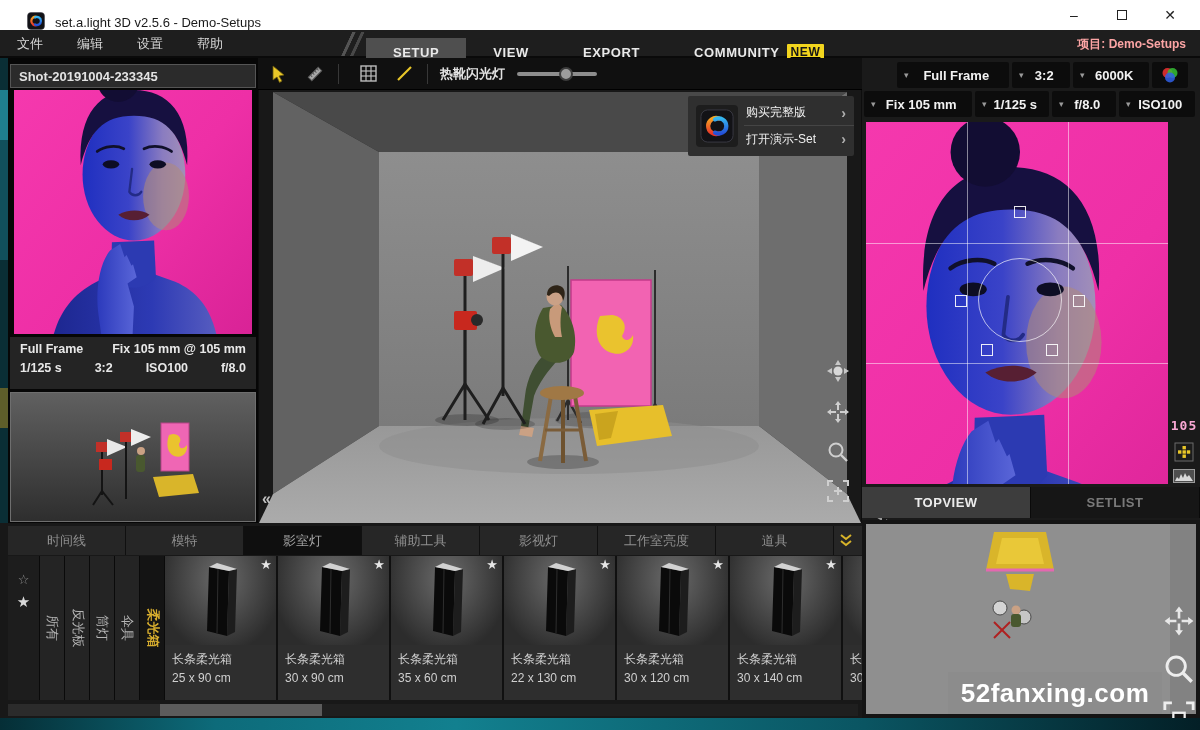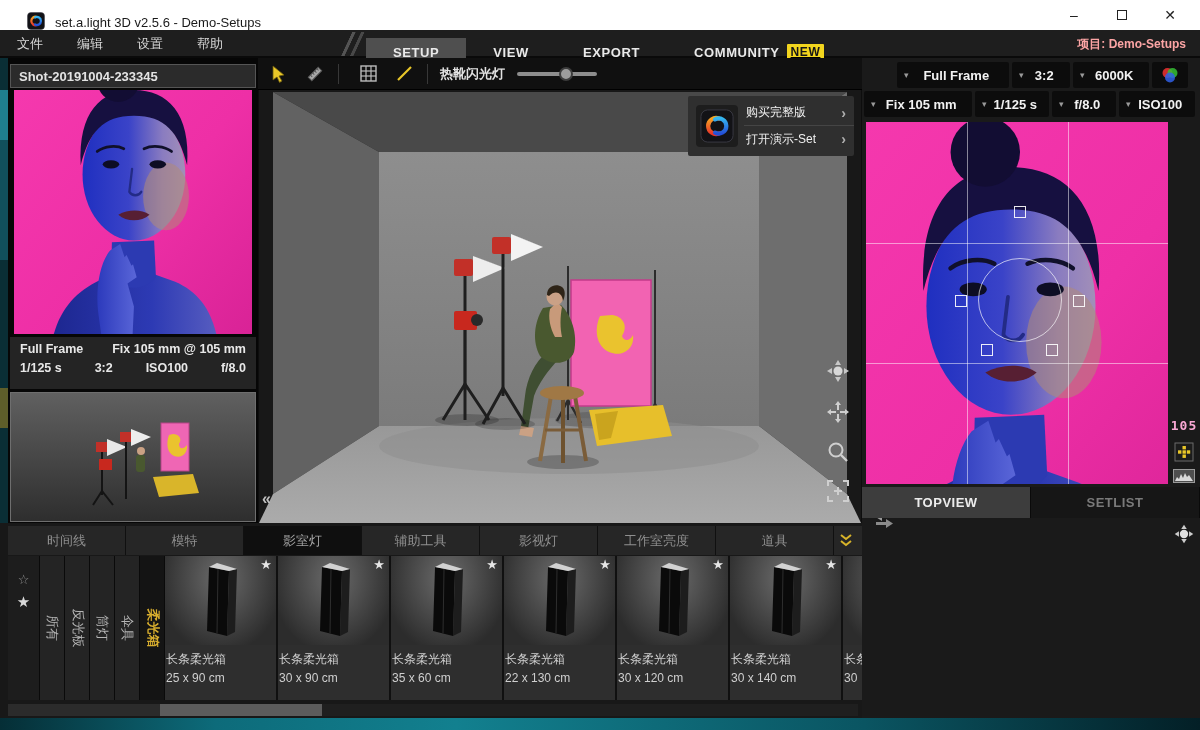--- a/index.html
+++ b/index.html
@@ -133,21 +133,21 @@
   .cat span { transform:rotate(90deg); white-space:nowrap; color:#b5b5b5; font-size:13px; }
   .cat.active { background:#141414; }
   .cat.active span { color:#d8ae2e; font-weight:bold; }
 
   .products { position:absolute; left:165px; top:33px; width:697px; height:144px; overflow:hidden;
               display:flex; gap:2px; background:#101010; }
   .pcard { width:111px; flex:none; display:flex; flex-direction:column; }
   .pthumb { position:relative; height:89px; background:radial-gradient(ellipse at 50% 25%, #6b6b6b, #2c2c2c 80%);
             display:flex; align-items:center; justify-content:center; }
   .pthumb .pstar { position:absolute; top:1px; right:4px; font-size:13px; color:#e6e6e6; }
-  .plabel { flex:1; background:#2e2e2e; padding:5px 1px 0; color:#cfcfcf; font-size:12px; line-height:1.55;
+  .plabel { flex:1; background:#2e2e2e; padding:5px 7px 0; color:#cfcfcf; font-size:12px; line-height:1.55;
             white-space:nowrap; overflow:hidden; }
 
   .hscroll { position:absolute; left:8px; top:181px; width:850px; height:12px; background:#1f1f1f; }
   .hscroll .seg { position:absolute; left:0; top:0; width:152px; height:12px; background:#2b2b2b; }
   .hscroll .thumb { position:absolute; left:152px; top:0; width:162px; height:12px; background:#5c5c5c; }
 
   .teal-strip { position:absolute; left:0; top:718px; width:1200px; height:12px;
      background:linear-gradient(90deg,#052e36,#0d6b7a 18%,#12808f 38%,#0a5562 72%,#031f26); }
 </style>
 </head>
@@ -578,20 +578,44 @@
         <path d="M10,2 L10,5 L20,5 L20,8 L10,8 L10,11 L3,6.5 Z" fill="#9c9c9c"></path>
         <path d="M14,9 L14,12 L4,12 L4,15 L14,15 L14,18 L21,13.5 Z" fill="#8a8a8a"></path>
       </svg>
     </div>
 
     <div class="right-tabs">
       <div class="rtab active">TOPVIEW</div>
       <div class="rtab">SETLIST</div>
     </div>
 
+    <div class="topview">
+      <div class="tv-inner">
+        <svg viewBox="0 0 330 190">
+            <use href="#topview-art"></use>
+          </svg>
+      </div>
+      <div class="tv-controls">
+        <svg width="24" height="24" viewBox="0 0 26 26">
+          <path d="M13,2 L16,6 L14,6 L14,11 L12,11 L12,6 L10,6 Z" fill="#e8e8e8"></path>
+          <path d="M13,24 L10,20 L12,20 L12,15 L14,15 L14,20 L16,20 Z" fill="#e8e8e8"></path>
+          <path d="M2,13 L6,10 L6,12 L11,12 L11,14 L6,14 L6,16 Z" fill="#e8e8e8"></path>
+          <path d="M24,13 L20,16 L20,14 L15,14 L15,12 L20,12 L20,10 Z" fill="#e8e8e8"></path>
+        </svg>
+        <svg width="22" height="22" viewBox="0 0 24 24">
+          <circle cx="10" cy="10" r="6.5" fill="none" stroke="#ededed" stroke-width="2"></circle>
+          <line x1="15" y1="15" x2="21" y2="21" stroke="#ededed" stroke-width="2.4"></line>
+        </svg>
+        <svg width="22" height="22" viewBox="0 0 24 24">
+          <path d="M2,7 L2,2 L7,2 M17,2 L22,2 L22,7 M22,17 L22,22 L17,22 M7,22 L2,22 L2,17" fill="none" stroke="#ededed" stroke-width="2"></path>
+          <rect x="8" y="9" width="8" height="6" fill="none" stroke="#ededed" stroke-width="1.6"></rect>
+        </svg>
+      </div>
+      <div class="watermark">52fanxing.com</div>
+    </div>
   </div>
 
   <div class="bottom-panel">
     <div class="btabs">
       <div class="btab">时间线</div>
       <div class="btab">模特</div>
       <div class="btab active">影室灯</div>
       <div class="btab">辅助工具</div>
       <div class="btab">影视灯</div>
       <div class="btab">工作室亮度</div>

